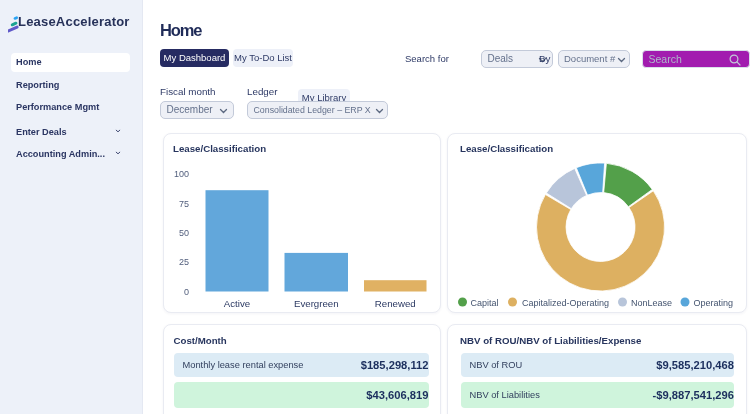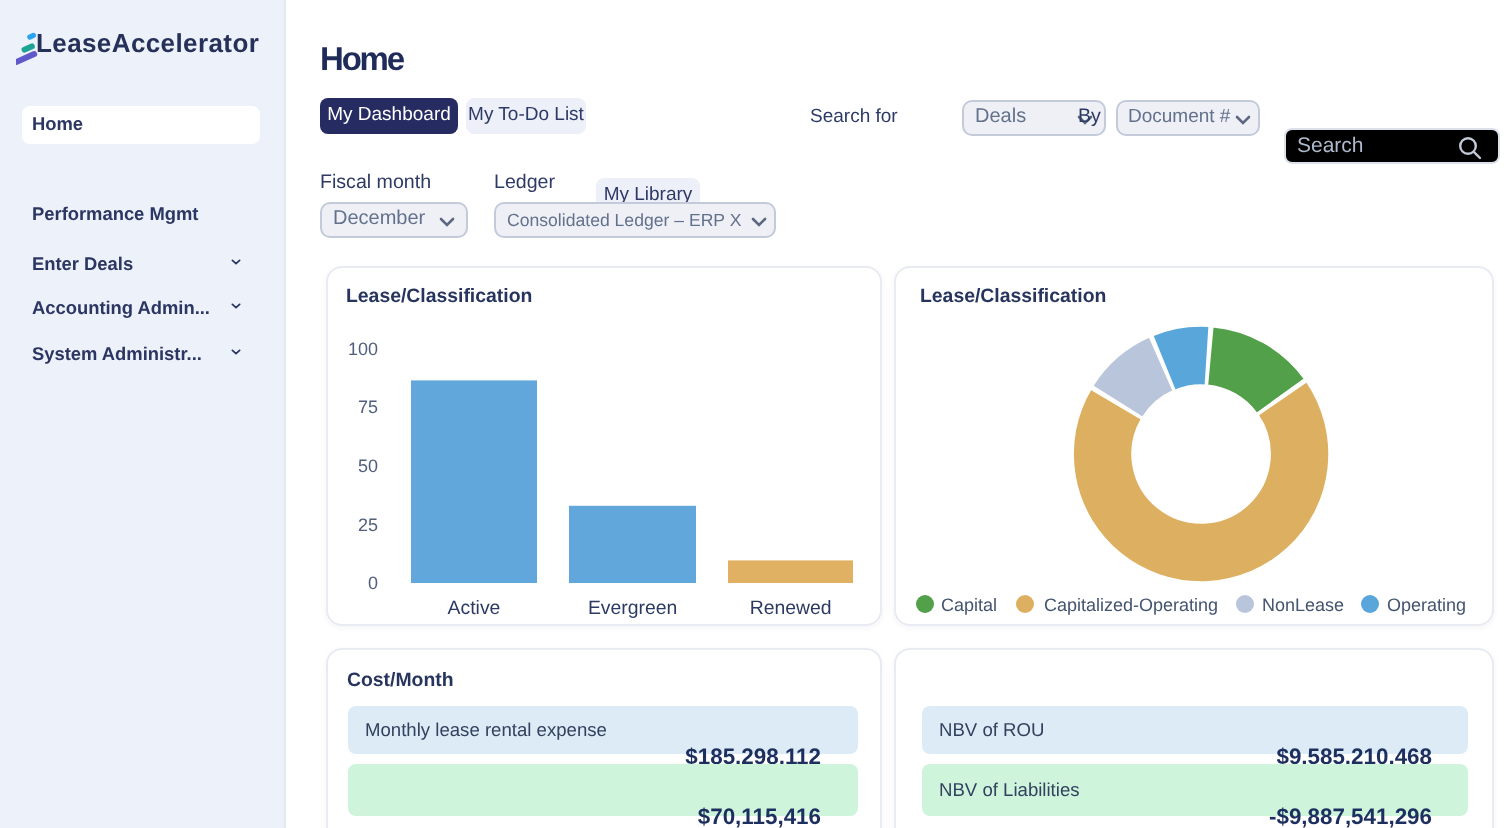--- a/index.html
+++ b/index.html
@@ -22,56 +22,53 @@
 
 h1 { position:absolute; left:160px; top:21px; font-size:16.5px; font-weight:bold; color:#1f2b58; letter-spacing:-1.1px; }
 .tab { position:absolute; top:48.5px; height:18px; line-height:18px; border-radius:4px;
   font-size:9.5px; text-align:center; color:#2e3a66; background:#edf0f8; white-space:nowrap; }
 .tab.dark { background:#262b62; color:#fff; }
 .lbl { position:absolute; font-size:9.8px; color:#2e3a66; white-space:nowrap; }
 .sel { position:absolute; height:18px; line-height:16px; background:#eef0f6;
   border:1px solid #c3cad9; border-radius:5px; font-size:10px; color:#64718c;
   padding-left:5.5px; white-space:nowrap; }
 .sel .sarr { position:absolute; right:5px; top:6px; }
-#searchbox { position:absolute; left:641.5px; top:64px; width:108px; height:18px;
-  background:#000000; border:1px solid #dbe0ea; border-radius:4px; line-height:16px;
+#searchbox { position:absolute; left:641.5px; top:50px; width:108px; height:18px;
+  background:#a21caf; border:1px solid #dbe0ea; border-radius:4px; line-height:16px;
   font-size:10.5px; color:#aeb9cb; padding-left:6px; }
 
 
 .card { position:absolute; background:#fff; border:1px solid #e9ebf2; border-radius:8px;
   box-shadow:0 1px 3px rgba(30,40,90,0.05); }
 .ctitle { position:absolute; left:10px; top:10px; font-size:9.7px; font-weight:bold; color:#27355e; }
 .row { position:absolute; height:24px; border-radius:4px; font-size:9.3px; color:#33415f; white-space:nowrap; }
 .row .rl { position:absolute; left:9px; top:50%; transform:translateY(-50%); }
-.row .rv { position:absolute; right:18px; top:50%; transform:translateY(-50%);
-  font-size:11.2px; font-weight:bold; color:#1c2f5e;margin-top:14px; }
+.row .rv { position:absolute; right:0; top:50%; transform:translateY(-50%);
+  font-size:11.2px; font-weight:bold; color:#1c2f5e; }
 .rblue { background:#dcebf5; }
 .rgreen { background:#cff4dc; }
 </style>
 </head>
 <body>
 <div id="page">
   <div id="sidebar">
     <svg id="logo" width="16" height="26" viewBox="0 0 16 26">
       <rect x="5.5" y="6.8" width="4.6" height="2.6" rx="1.3" fill="#29a3f4" transform="rotate(-24 7.8 8.1)"></rect>
       <rect x="2.6" y="12.5" width="7" height="3" rx="1.5" fill="#1ba393" transform="rotate(-24 6.1 14)"></rect>
       <rect x="-1.5" y="17.5" width="12.5" height="3" rx="1.5" fill="#6059c9" transform="rotate(-24 4.7 19)"></rect>
     </svg>
     <div id="logotext">LeaseAccelerator</div>
     <div class="mitem active" style="top:53px;">Home</div>
+    <div class="mitem" style="top:75.8px;">Reporting</div>
     <div class="mitem" style="top:98px;">Performance Mgmt</div>
     <div class="mitem" style="top:123px;">Enter Deals
       <svg class="chev" width="6" height="6" viewBox="0 0 8 8">
           <path d="M1.6 2.9 L4 5.1 L6.4 2.9" stroke="#2b3663" stroke-width="1.2" fill="none" stroke-linecap="round"></path>
         </svg></div>
     <div class="mitem" style="top:144.7px;">Accounting Admin...
-      <svg class="chev" width="6" height="6" viewBox="0 0 8 8">
-          <path d="M1.6 2.9 L4 5.1 L6.4 2.9" stroke="#2b3663" stroke-width="1.2" fill="none" stroke-linecap="round"></path>
-        </svg></div>
-    <div class="mitem" style="top:168.2px;">System Administr...
       <svg class="chev" width="6" height="6" viewBox="0 0 8 8">
           <path d="M1.6 2.9 L4 5.1 L6.4 2.9" stroke="#2b3663" stroke-width="1.2" fill="none" stroke-linecap="round"></path>
         </svg></div>
   </div>
 
   <h1>Home</h1>
   <div class="tab dark" style="left:160px; width:69px;">My Dashboard</div>
   <div class="tab" style="left:233px; width:60px;">My To-Do List</div>
   <div class="tab" style="left:298px; width:52px;margin-top:40px;">My Library</div>
 
@@ -143,25 +140,26 @@
     </svg>
   </div>
 
   <div class="card" style="left:162.5px; top:323.5px; width:278px; height:110px;">
     <div class="ctitle">Cost/Month</div>
     <div class="row rblue" style="left:10px; top:28.5px; width:255px;">
       <span class="rl">Monthly lease rental expense</span>
       <span class="rv">$185,298,112</span>
     </div>
     <div class="row rgreen" style="left:10px; top:57.8px; width:255px; height:25.5px;">
-      <span class="rv">$70,115,416</span>
+      <span class="rv">$43,606,819</span>
     </div>
   </div>
 
   <div class="card" style="left:447px; top:323.5px; width:299.5px; height:110px;">
+    <div class="ctitle" style="left:12px;">NBV of ROU/NBV of Liabilities/Expense</div>
     <div class="row rblue" style="left:12.5px; top:28.5px; width:273.5px;">
       <span class="rl">NBV of ROU</span>
       <span class="rv">$9,585,210,468</span>
     </div>
     <div class="row rgreen" style="left:12.5px; top:57.8px; width:273.5px; height:25.5px;">
       <span class="rl">NBV of Liabilities</span>
       <span class="rv">-$9,887,541,296</span>
     </div>
   </div>
 </div>

